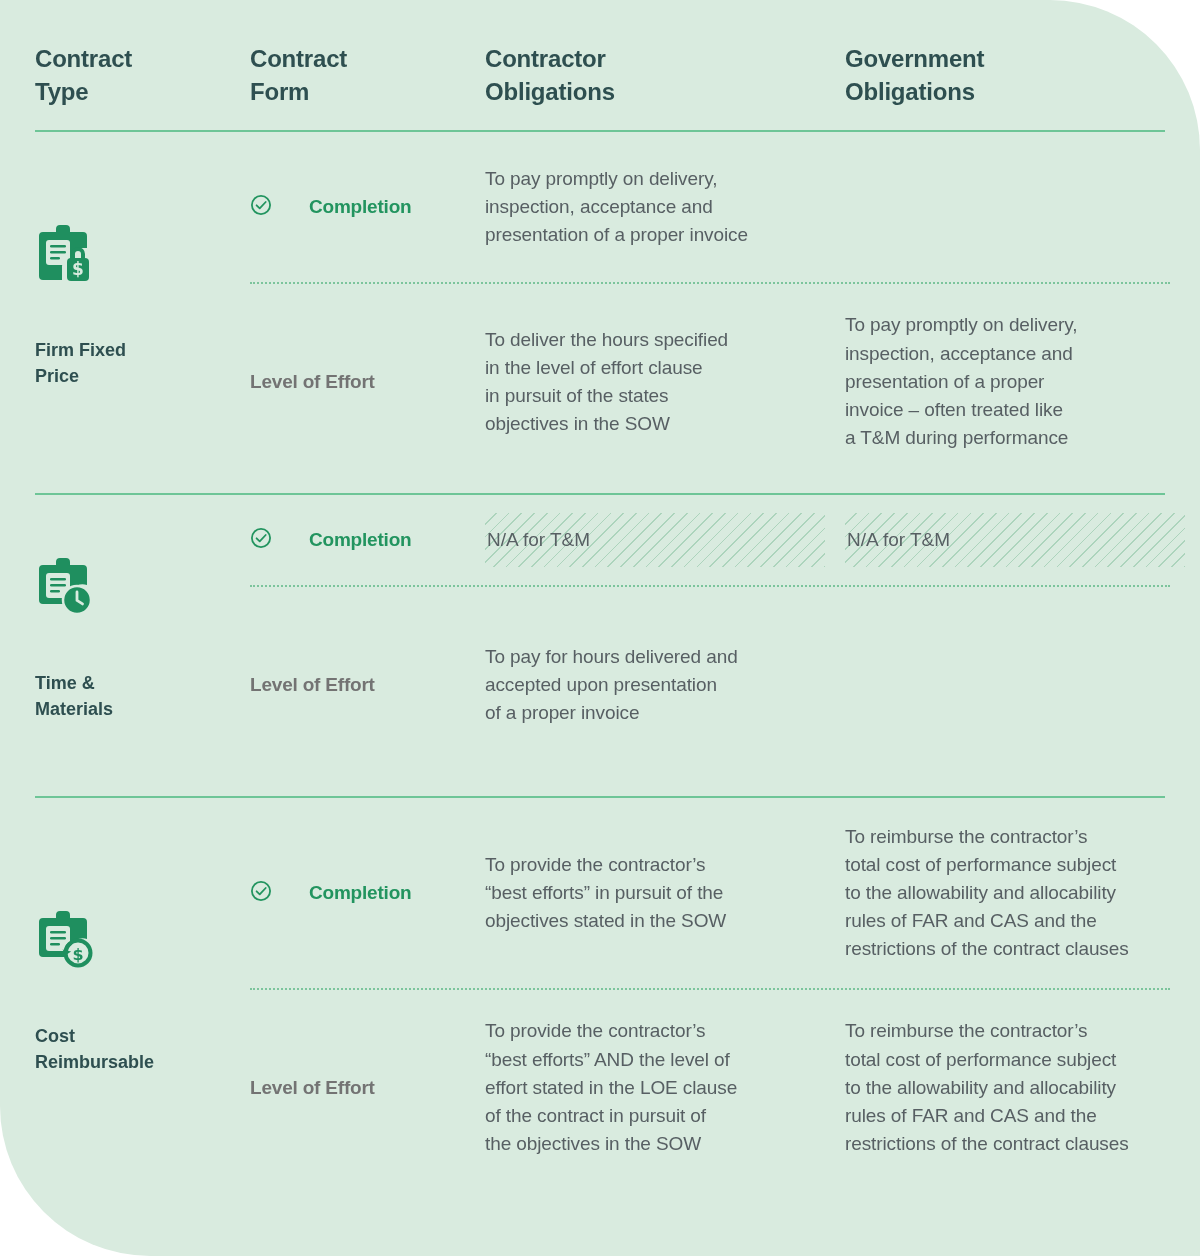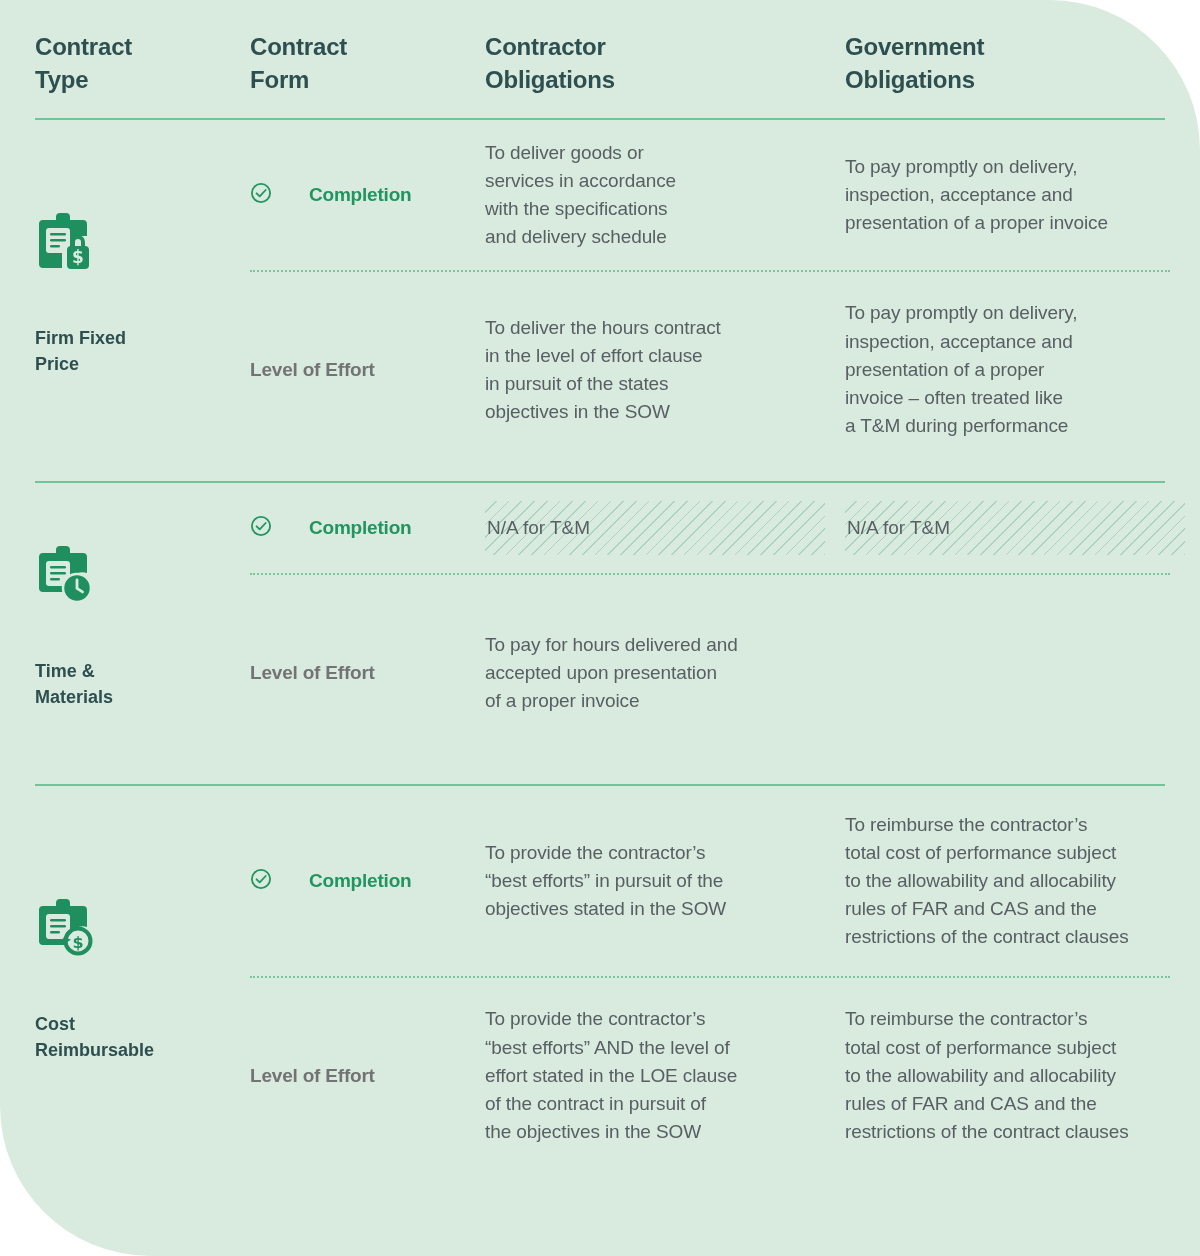--- a/index.html
+++ b/index.html
@@ -22,21 +22,21 @@
     border-top-right-radius: 150px;
     border-bottom-left-radius: 150px;
     box-sizing: border-box;
     overflow: hidden;
   }
 
   
   .grid {
     position: absolute;
     left: 35px;
-    top: 0;
+    top: 12px;
     width: 1130px;
   }
 
   .row {
     display: flex;
     align-items: flex-start;
   }
 
   .col-type       { width: 215px; flex: 0 0 215px; }
   .col-form       { width: 235px; flex: 0 0 235px; }
@@ -215,41 +215,35 @@
           <div class="subrow" style="min-height:150px">
             <div class="form-cell">
               <span class="check-icon">
                 <svg width="22" height="22" viewBox="0 0 22 22" fill="none">
                   <circle cx="11" cy="11" r="9.1" stroke="#22945f" stroke-width="1.8"></circle>
                   <path d="M6.6 11.3l3.1 3.1 6-6.4" stroke="#22945f" stroke-width="1.8" stroke-linecap="round" stroke-linejoin="round"></path>
                 </svg>
               </span>
               <span class="form-label completion">Completion</span>
             </div>
-            <div class="col-contractor">
-              <div class="oblig">To deliver goods or
-services in accordance
-with the specifications
-and delivery schedule</div>
-            </div>
             <div class="col-gov">
               <div class="oblig">To pay promptly on delivery,
 inspection, acceptance and
 presentation of a proper invoice</div>
             </div>
           </div>
 
           <div class="rule-dotted" style="width:920px;margin-left:0;"></div>
 
           <div class="subrow" style="min-height:195px">
             <div class="form-cell">
               <span class="form-label loe">Level of Effort</span>
             </div>
             <div class="col-contractor">
-              <div class="oblig">To deliver the hours contract
+              <div class="oblig">To deliver the hours specified
 in the level of effort clause
 in pursuit of the states
 objectives in the SOW</div>
             </div>
             <div class="col-gov">
               <div class="oblig">To pay promptly on delivery,
 inspection, acceptance and
 presentation of a proper
 invoice – often treated like
 a T&amp;M during performance</div>

